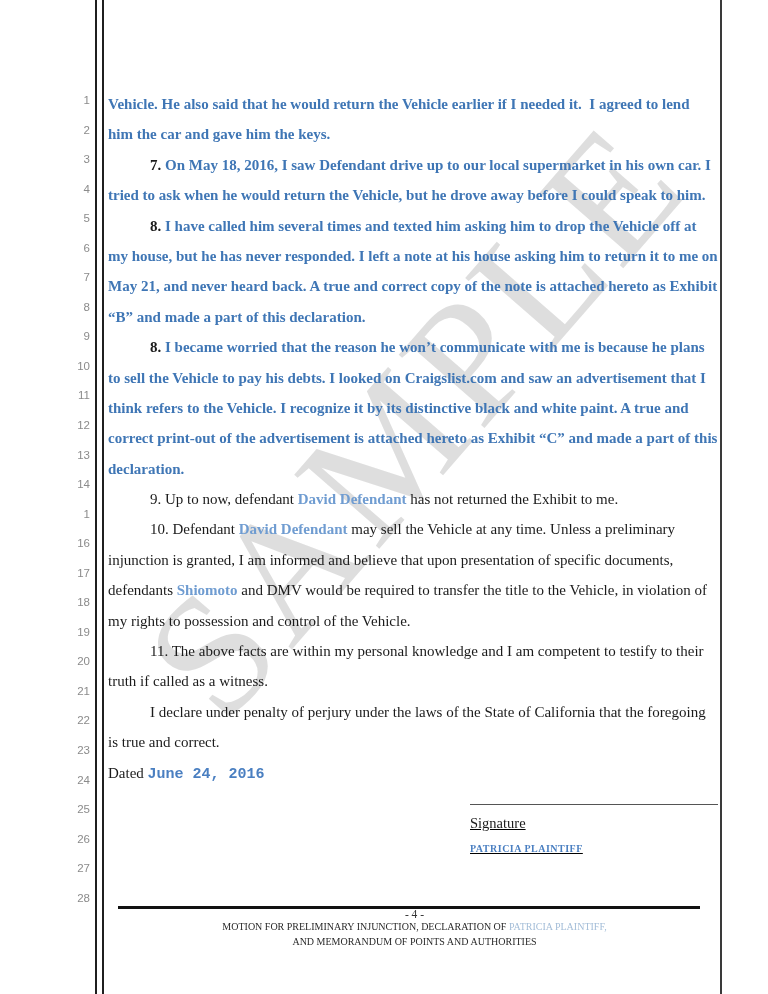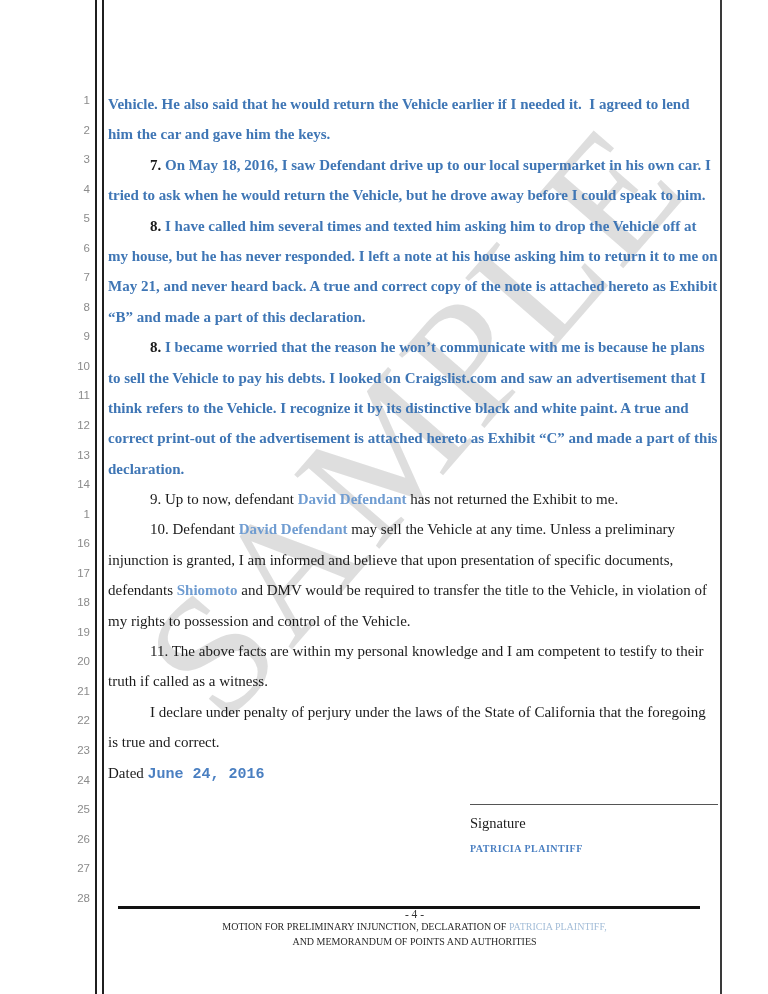--- a/index.html
+++ b/index.html
@@ -40,21 +40,21 @@
     height:30.4px;line-height:30.4px;white-space:nowrap;
     font-size:15px;color:var(--k,#1b1b1b);
   }
   .line.indent{padding-left:42px;}
   .seg-p{color:var(--p,#3f76b5);font-weight:bold;}
   .seg-k{color:var(--k,#1b1b1b);font-weight:normal;}
   .seg-kb{color:#1b1b1b;font-weight:bold;}
   .seg-n{color:var(--n,#6f9cd1);font-weight:bold;}
   .seg-d{color:var(--d,#4a7fc1);font-weight:bold;font-family:Liberation Mono, monospace;}
   
-  .sig{position:absolute;left:470px;top:804px;width:248px;z-index:2;}
+  .sig{position:absolute;left:470px;top:804px;width:248px;z-index:2;text-decoration:underline;}
   .sig-line{border-top:1px solid #555;width:248px;height:0;}
   .sig-label{margin-top:10px;font-size:14.5px;color:#1b1b1b;}
   .sig-name{margin-top:11px;font-size:10px;font-weight:bold;color:var(--d,#4a7fc1);letter-spacing:0.5px;}
   
   .footer-rule{position:absolute;left:118px;top:906px;width:582px;height:2.5px;background:#111;z-index:2;}
   .pagenum{
     position:absolute;left:107px;top:908px;width:615px;text-align:center;
     font-size:11.5px;color:#333;z-index:3;
   }
   .footer-text{

